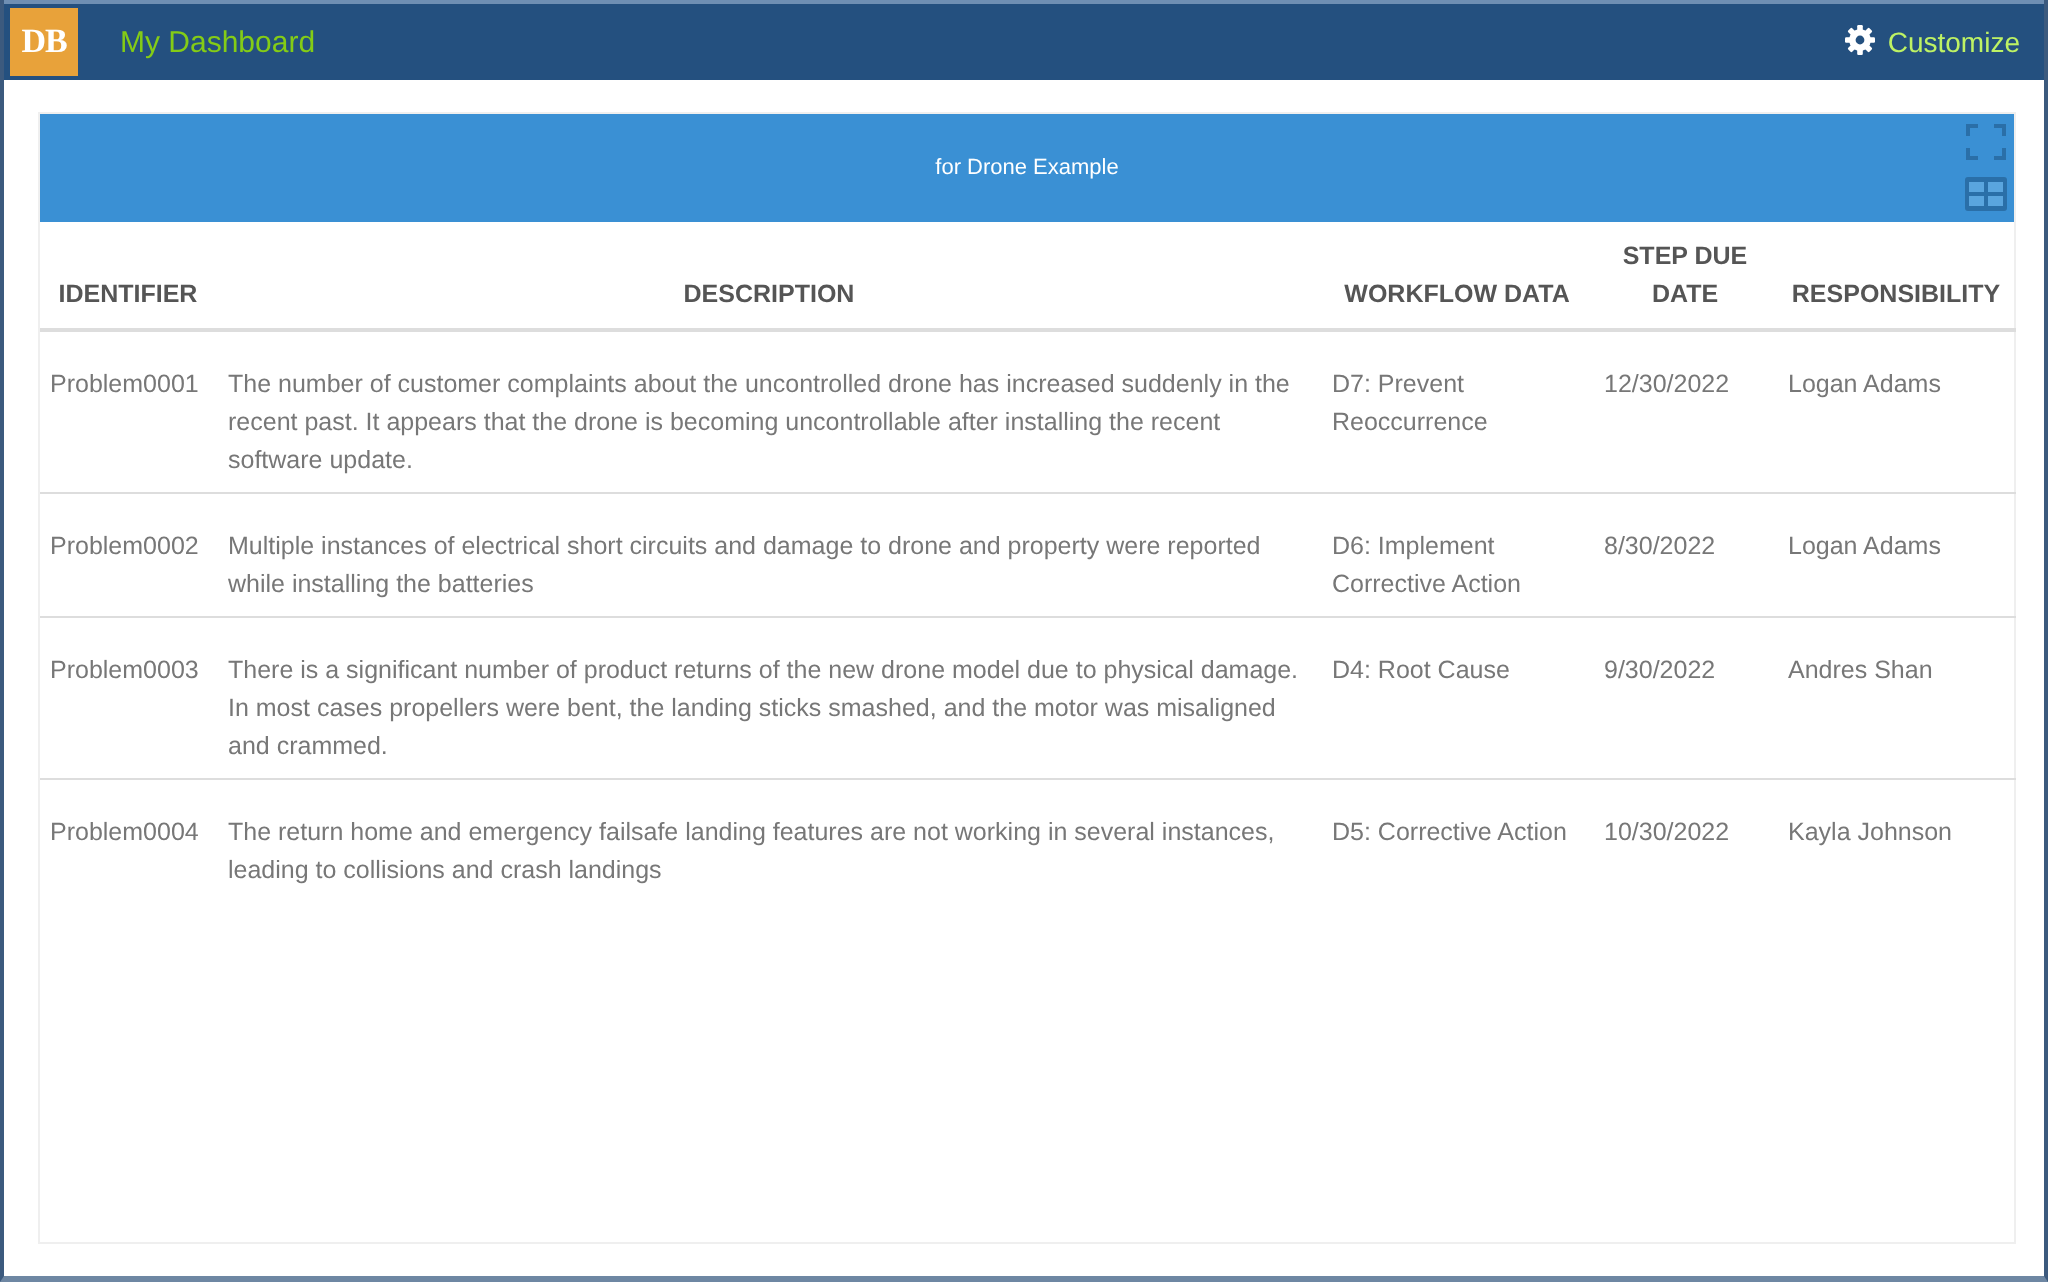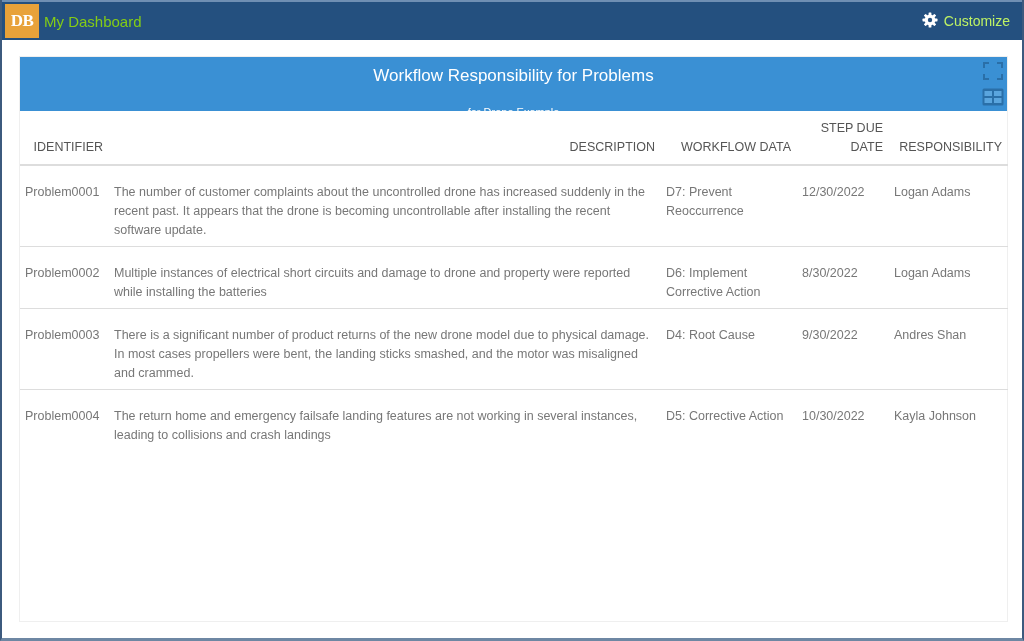--- a/index.html
+++ b/index.html
@@ -12,21 +12,21 @@
       position: absolute; left: 0; top: 0; width: 1024px; height: 641px;
       border-left: 2px solid #3c5a7e;
       border-right: 2px solid #3c5a7e;
       border-bottom: 3px solid #6e87a3;
       background: #ffffff;
     }
     .topbar {
       position: absolute; left: 0; top: 0; width: 100%; height: 40px;
       background: #24507f;
       border-top: 2px solid #6f8fb3;
-      display: flex; align-items: center;
+      display: flex; align-items: center; gap: 16px;
     }
     .logo {
       width: 34px; height: 34px; margin-left: 3px;
       background: #e8a23a;
       color: #ffffff;
       font-family: "Liberation Serif", serif;
       font-weight: bold; font-size: 17px;
       display: flex; align-items: center; justify-content: center;
       letter-spacing: -0.5px;
     }
@@ -64,22 +64,22 @@
     }
     .expand-icon { top: 4px; }
     .layout-icon { top: 30px; }
 
     table.problems {
       position: absolute; left: 0; top: 62px; width: 988px;
       border-collapse: collapse;
       font-size: 12.5px; color: #777777;
     }
     table.problems th {
-      text-align: right; vertical-align: bottom;
-      font-weight: normal; color: #555555; font-size: 12.5px;
+      text-align: center; vertical-align: bottom;
+      font-weight: bold; color: #555555; font-size: 12.5px;
       padding: 0 6px 7px 5px;
       line-height: 19px;
       border-bottom: 2px solid #dddddd;
       height: 46px;
     }
     table.problems td {
       vertical-align: top;
       padding: 17px 6px 6px 5px;
       line-height: 19px;
       border-bottom: 1px solid #dddddd;
@@ -112,21 +112,20 @@
           </g>
           <circle cx="8" cy="8" r="2.2" fill="#24507f"></circle>
         </svg>
       </span>
       <span>Customize</span>
     </div>
   </div>
 
   <div class="widget">
     <div class="widget-header">
-      <div class="widget-title">Workflow Responsibility for Problems</div>
       <div class="widget-subtitle">for Drone Example</div>
 
       <div class="hdr-icon expand-icon">
         <svg width="20" height="18" viewBox="0 0 20 18">
           <g fill="none" stroke="#2a6fa8" stroke-width="2">
             <path d="M1 6 V1 H6"></path>
             <path d="M14 1 H19 V6"></path>
             <path d="M19 12 V17 H14"></path>
             <path d="M6 17 H1 V12"></path>
           </g>

